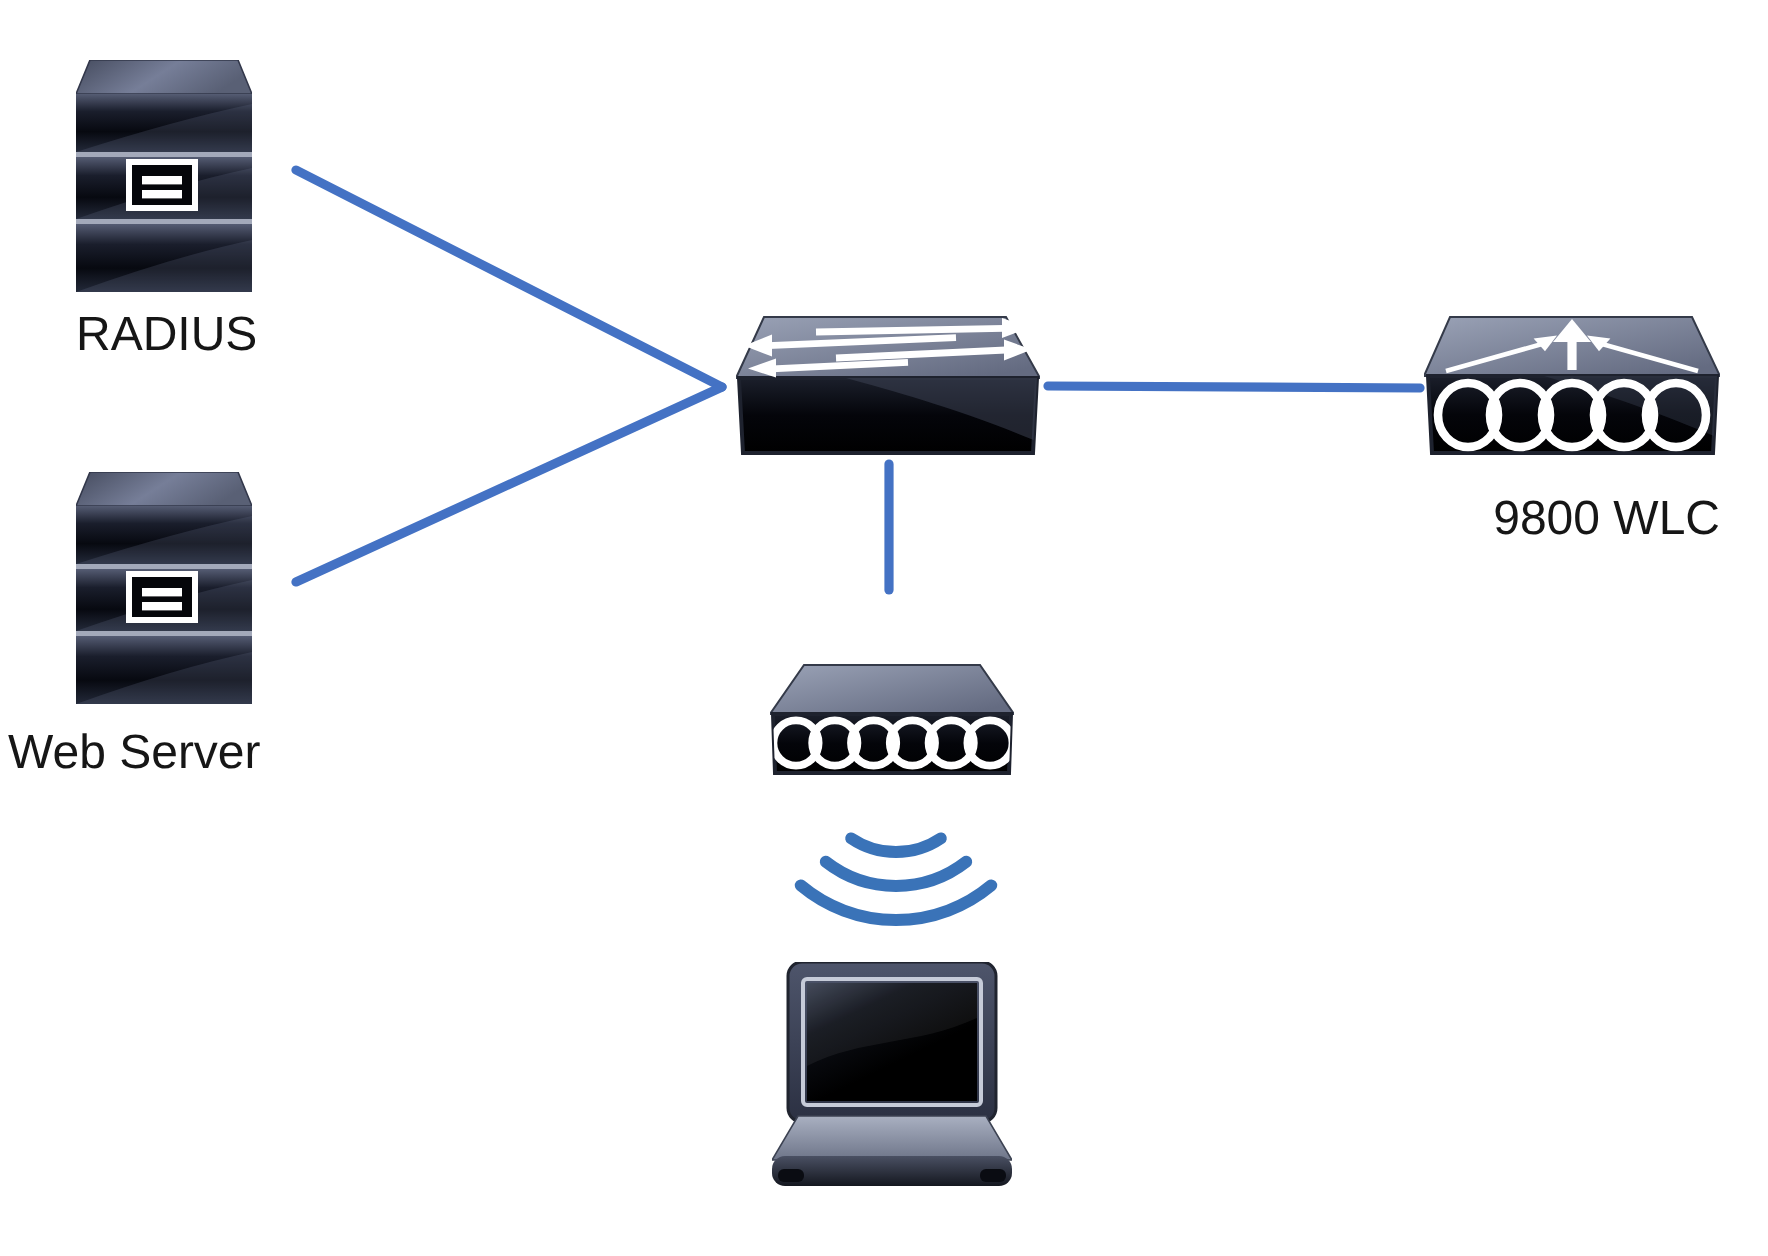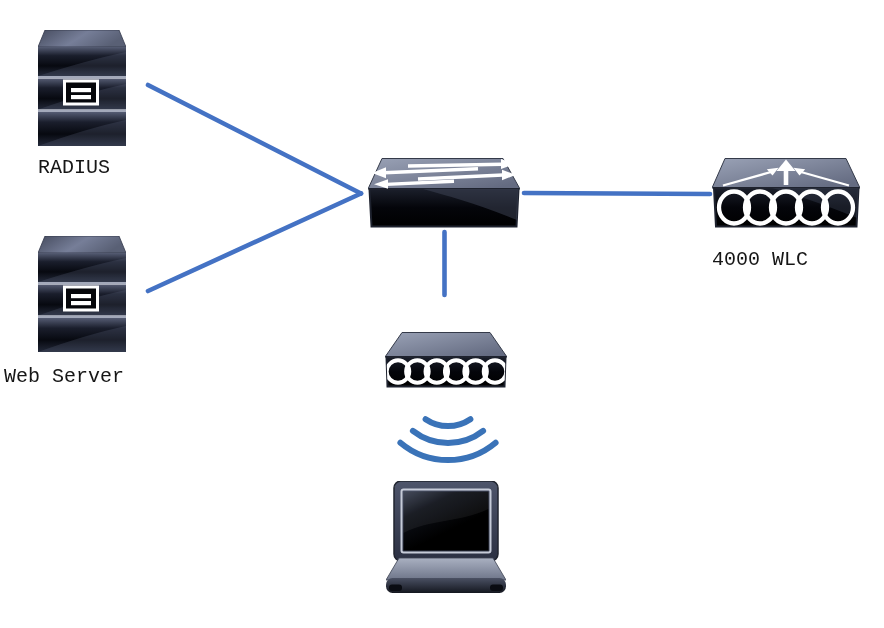--- a/index.html
+++ b/index.html
@@ -15,25 +15,24 @@
     width: 884px;
     height: 628px;
     background: var(--background);
     font-family: "Liberation Sans", sans-serif;
     overflow: hidden;
   }
   .abs { position: absolute; }
   .node-label {
     position: absolute;
     color: var(--label-text);
-    font-size: 20px;
+    font-size: 24px;
     line-height: 23px;
-    text-align: left;
+    text-align: right;
     white-space: nowrap;
-    font-family: Liberation Mono, monospace;
   }
   .link-line {
     stroke: var(--link);
     stroke-width: 4.6;
     stroke-linecap: round;
     fill: none;
   }
   .wave-arc {
     stroke: var(--wireless-wave);
     stroke-width: 6;
@@ -154,21 +153,21 @@
       <polygon points="81.5,9.8 93.2,11.2 87.5,17.6" fill="#ffffff"></polygon>
     </g>
     <g clip-path="url(#clipWlcFront)" fill="none" stroke="#ffffff" stroke-width="4.3">
       <ellipse cx="22" cy="49.5" rx="15" ry="16"></ellipse>
       <ellipse cx="48" cy="49.5" rx="15" ry="16"></ellipse>
       <ellipse cx="74" cy="49.5" rx="15" ry="16"></ellipse>
       <ellipse cx="100" cy="49.5" rx="15" ry="16"></ellipse>
       <ellipse cx="126" cy="49.5" rx="15" ry="16"></ellipse>
     </g>
   </svg>
-  <div class="node-label" style="left:712px;top:248px;width:148px">4000 WLC</div>
+  <div class="node-label" style="left:712px;top:248px;width:148px">9800 WLC</div>
 
   <svg class="abs" style="left:385px;top:332px" width="122" height="56" viewBox="0 0 122 56">
     <polygon points="17,0.5 105,0.5 122,25 0,25" fill="url(#gTop)" stroke="#343a49" stroke-width="1"></polygon>
     <polygon points="1.5,25 120.5,25 119.5,54.5 2.5,54.5" fill="url(#gFace)" stroke="#1e222e" stroke-width="2"></polygon>
     <g clip-path="url(#clipApFront)" fill="none" stroke="#ffffff" stroke-width="3.9">
       <circle cx="13" cy="39.5" r="11.3"></circle>
       <circle cx="32.4" cy="39.5" r="11.3"></circle>
       <circle cx="51.8" cy="39.5" r="11.3"></circle>
       <circle cx="71.2" cy="39.5" r="11.3"></circle>
       <circle cx="90.6" cy="39.5" r="11.3"></circle>

